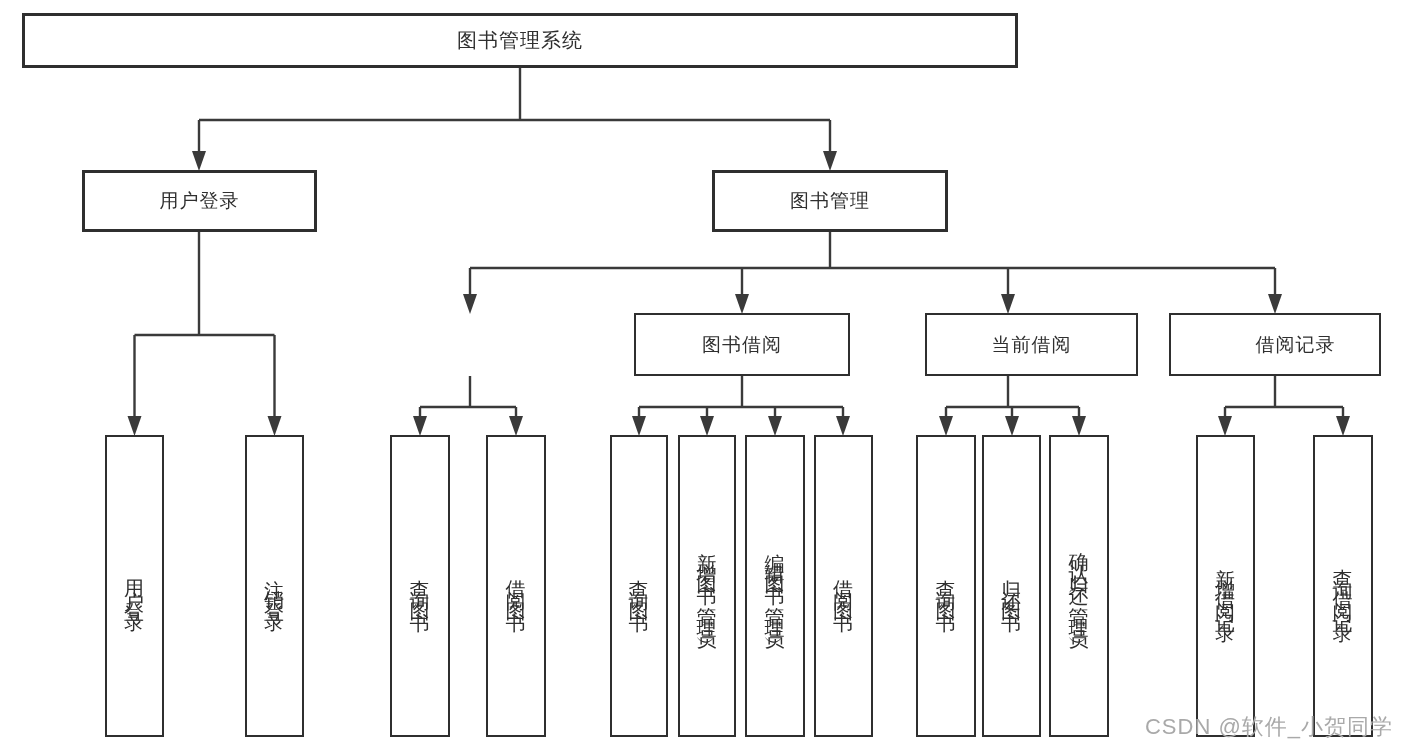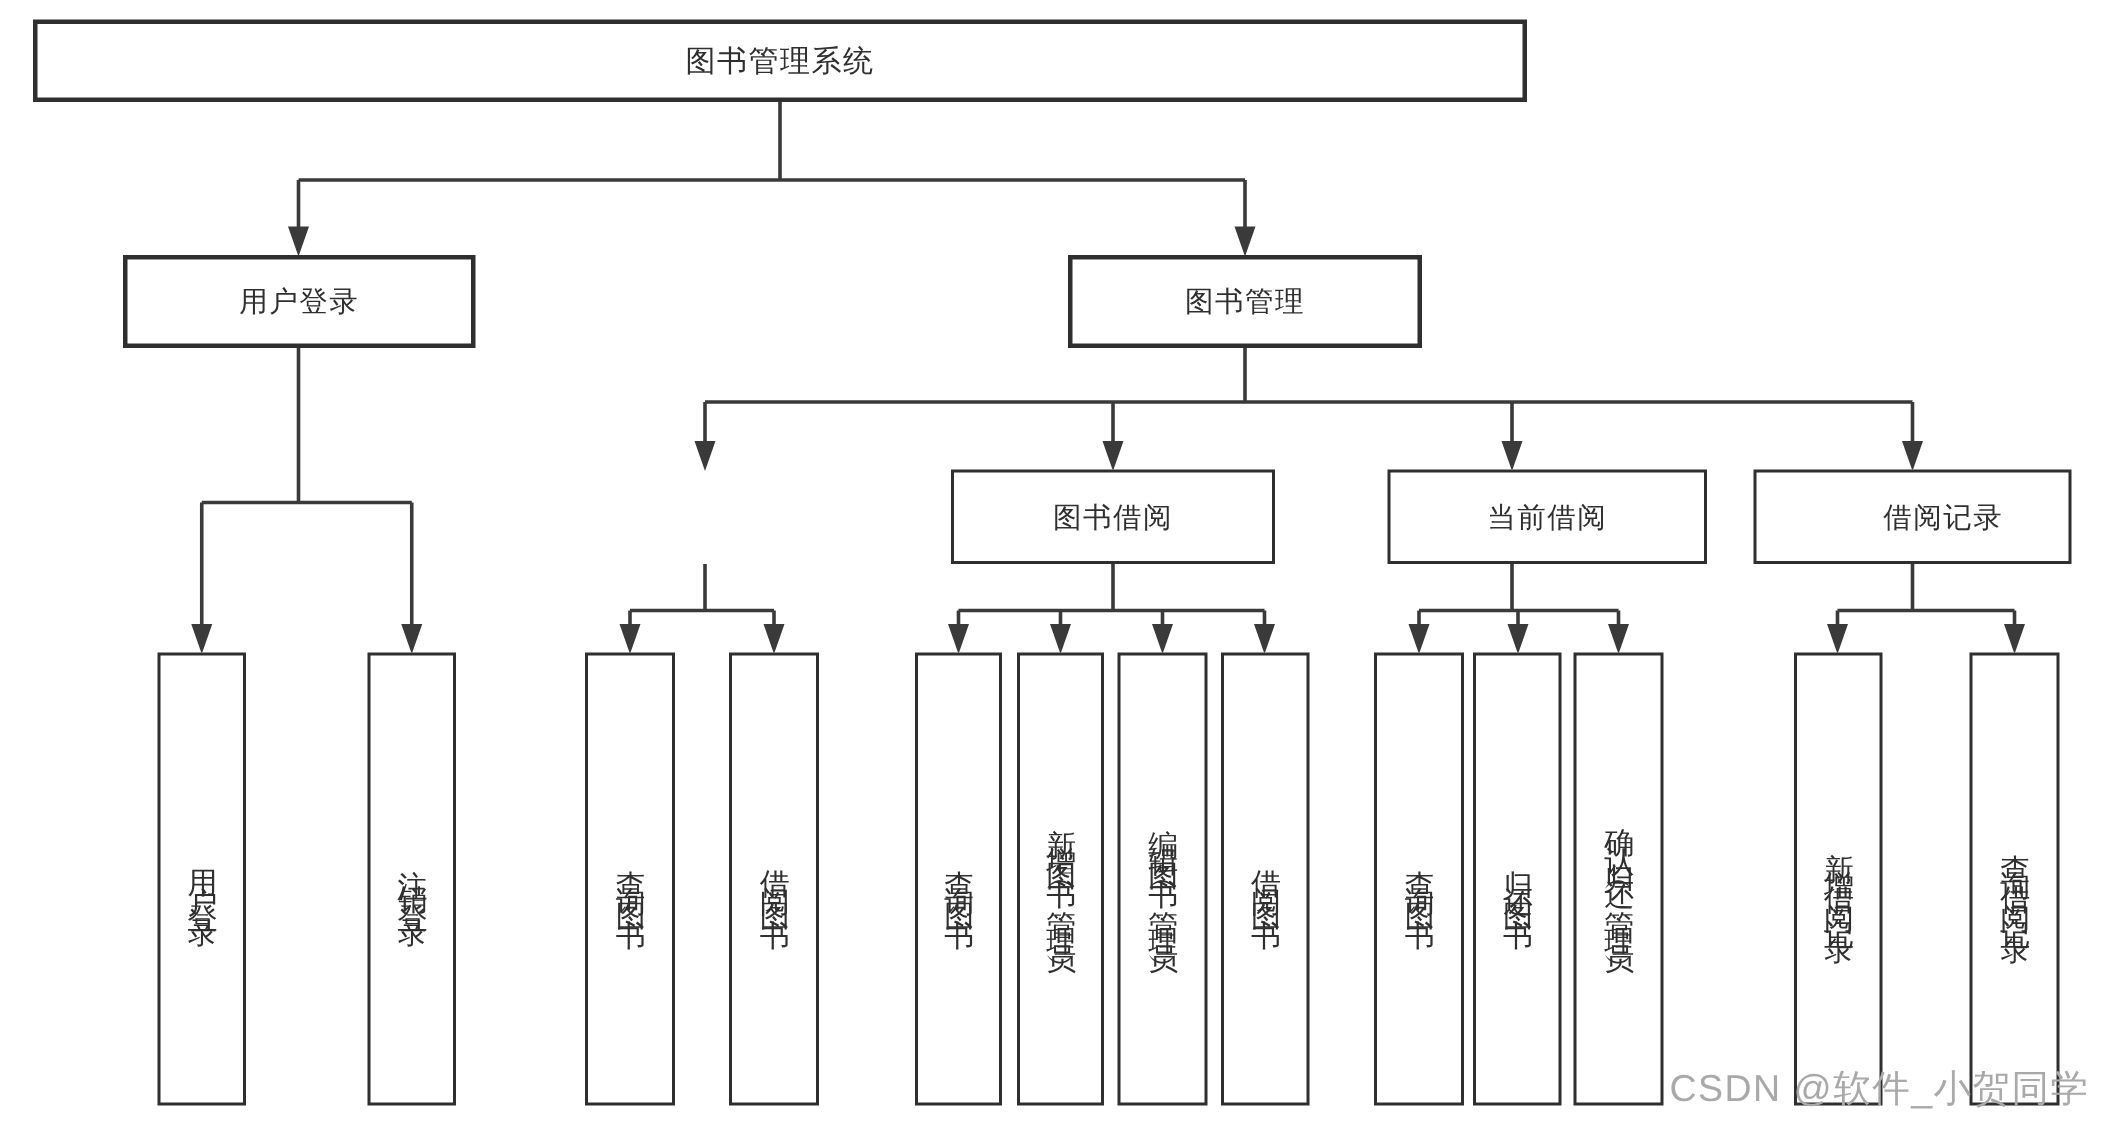--- a/index.html
+++ b/index.html
@@ -59,21 +59,21 @@
     letter-spacing:11px;
     font-size:20px;
     line-height:1;
     white-space:nowrap;
   }
   .watermark{
     position:absolute;
     right:12px;
     bottom:5px;
     z-index:5;
-    font-size:25px;
+    font-size:22px;
     letter-spacing:1px;
     color:var(--watermark,#a9a9a9);
   }
 </style>
 </head>
 <body>
 
 <div class="stage">
 
   <svg class="connectors" viewBox="0 0 1405 747" xmlns="http://www.w3.org/2000/svg">

